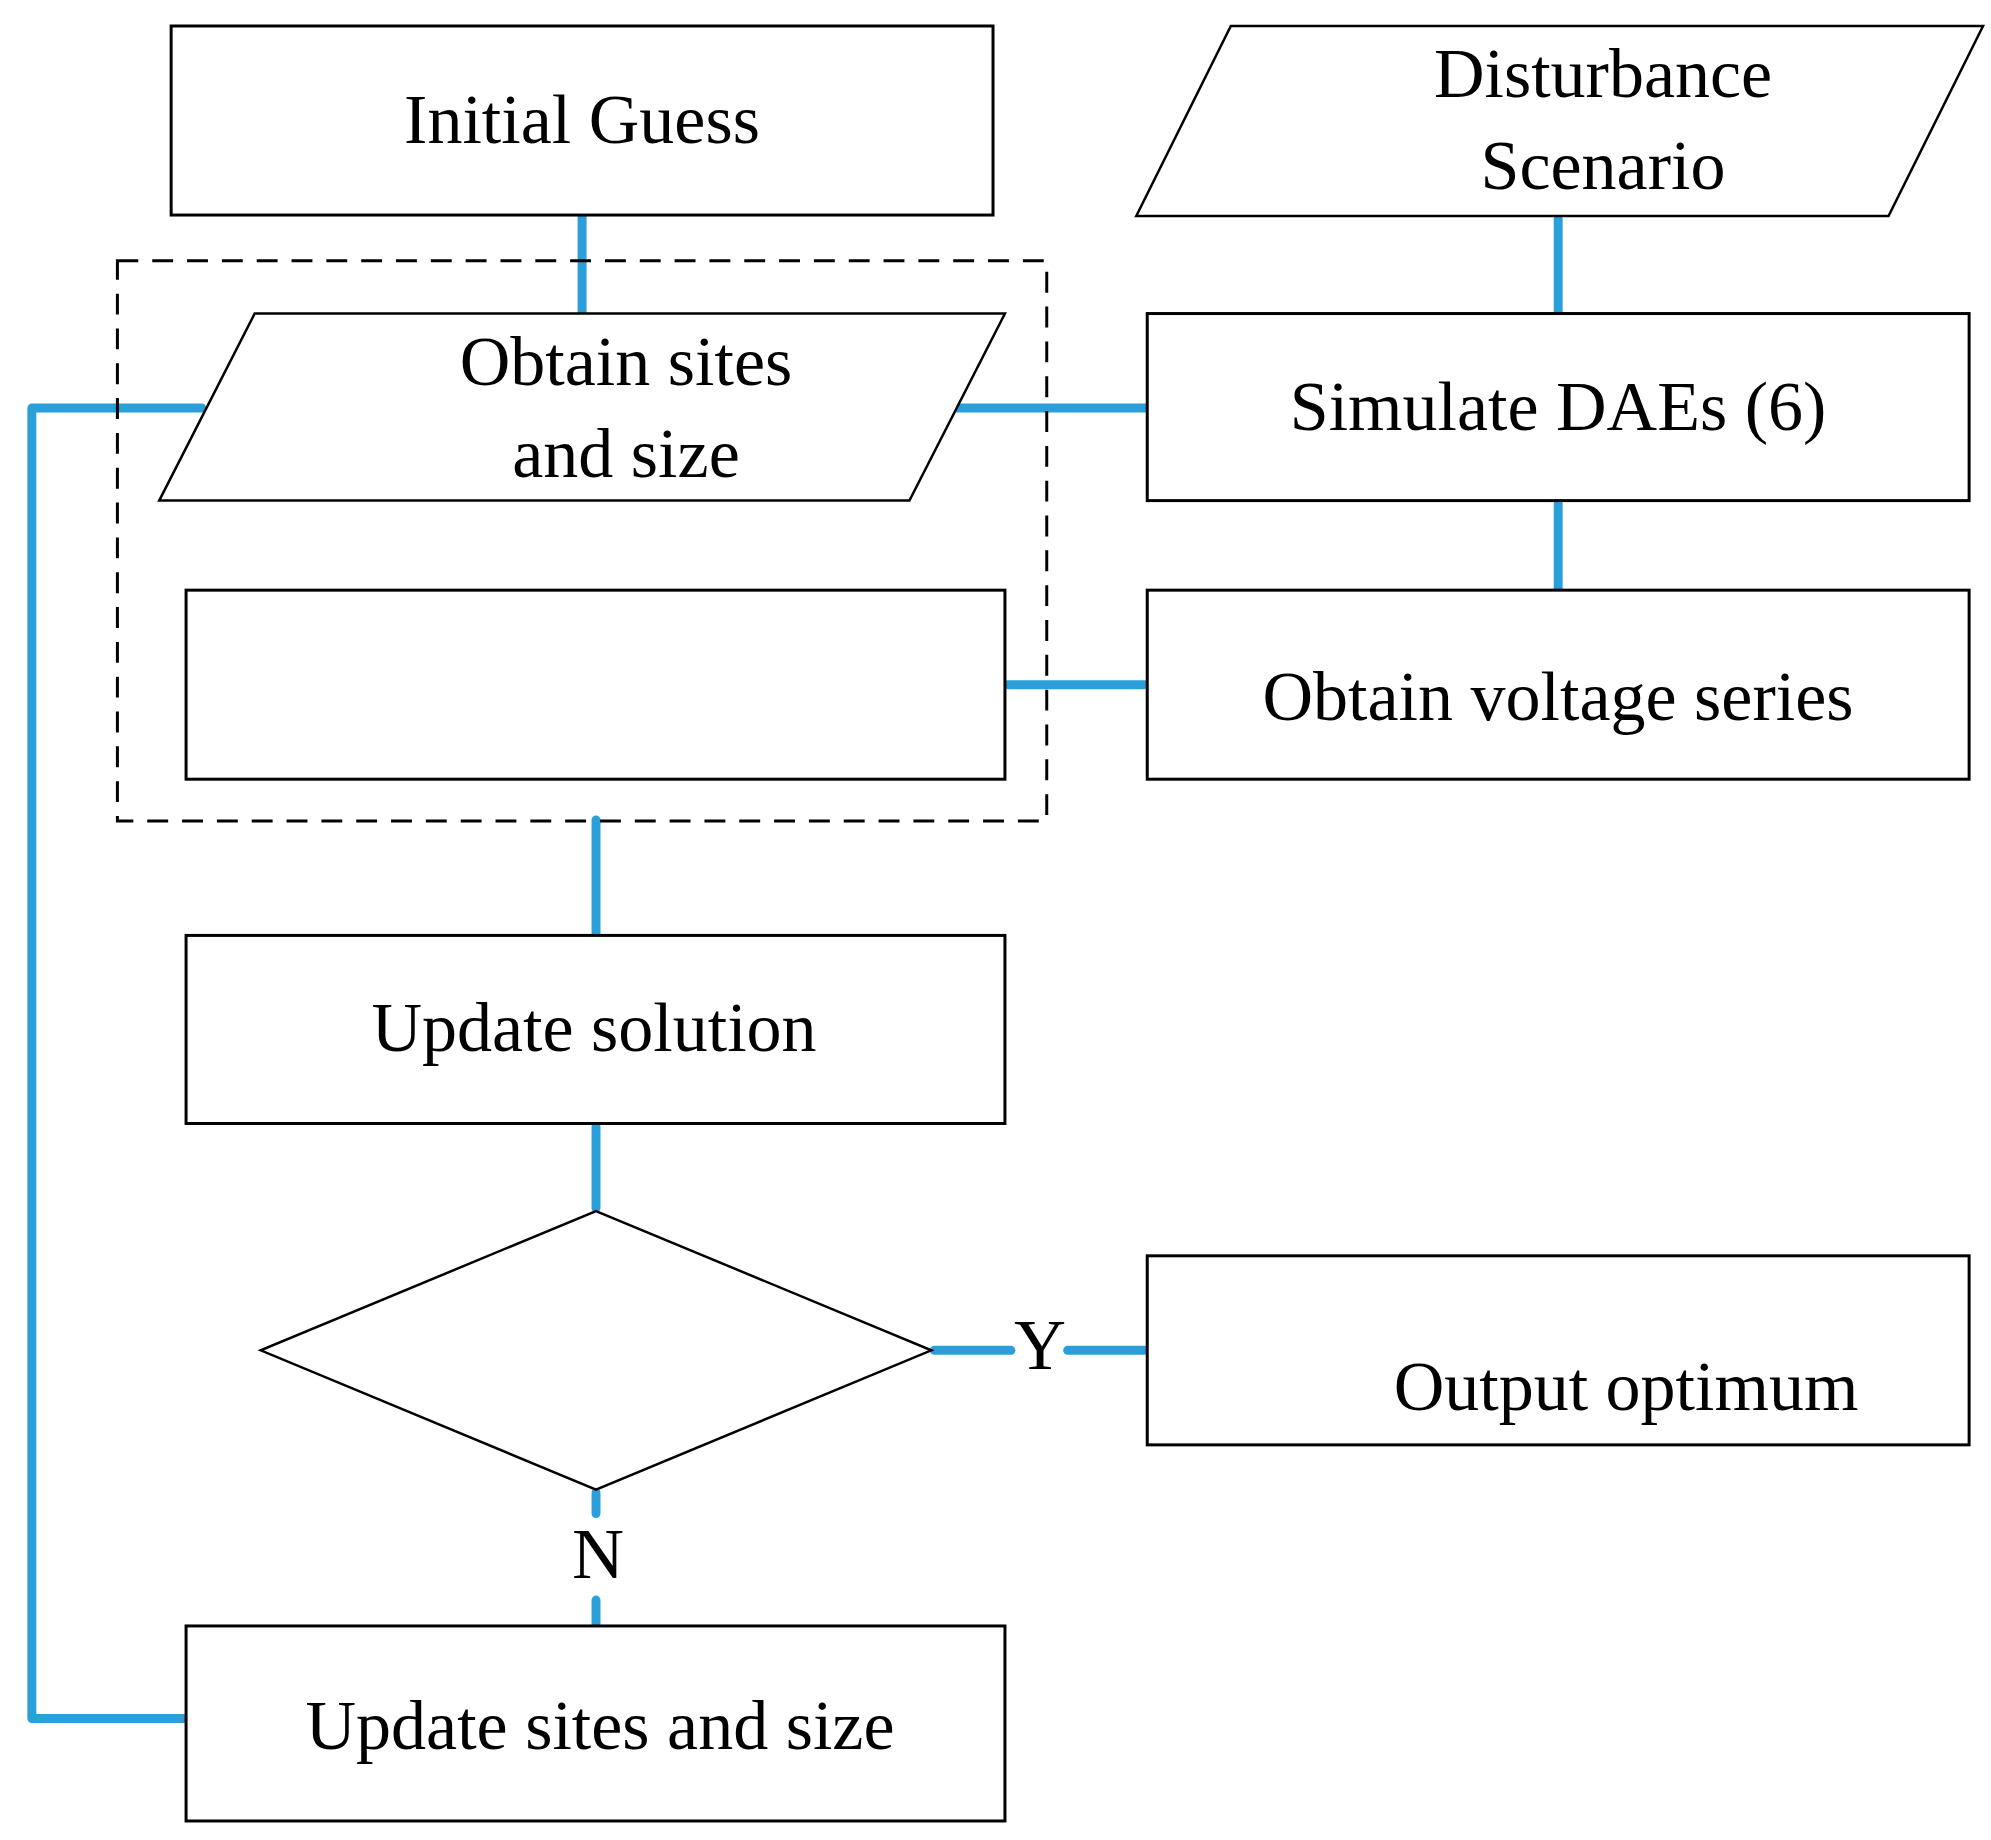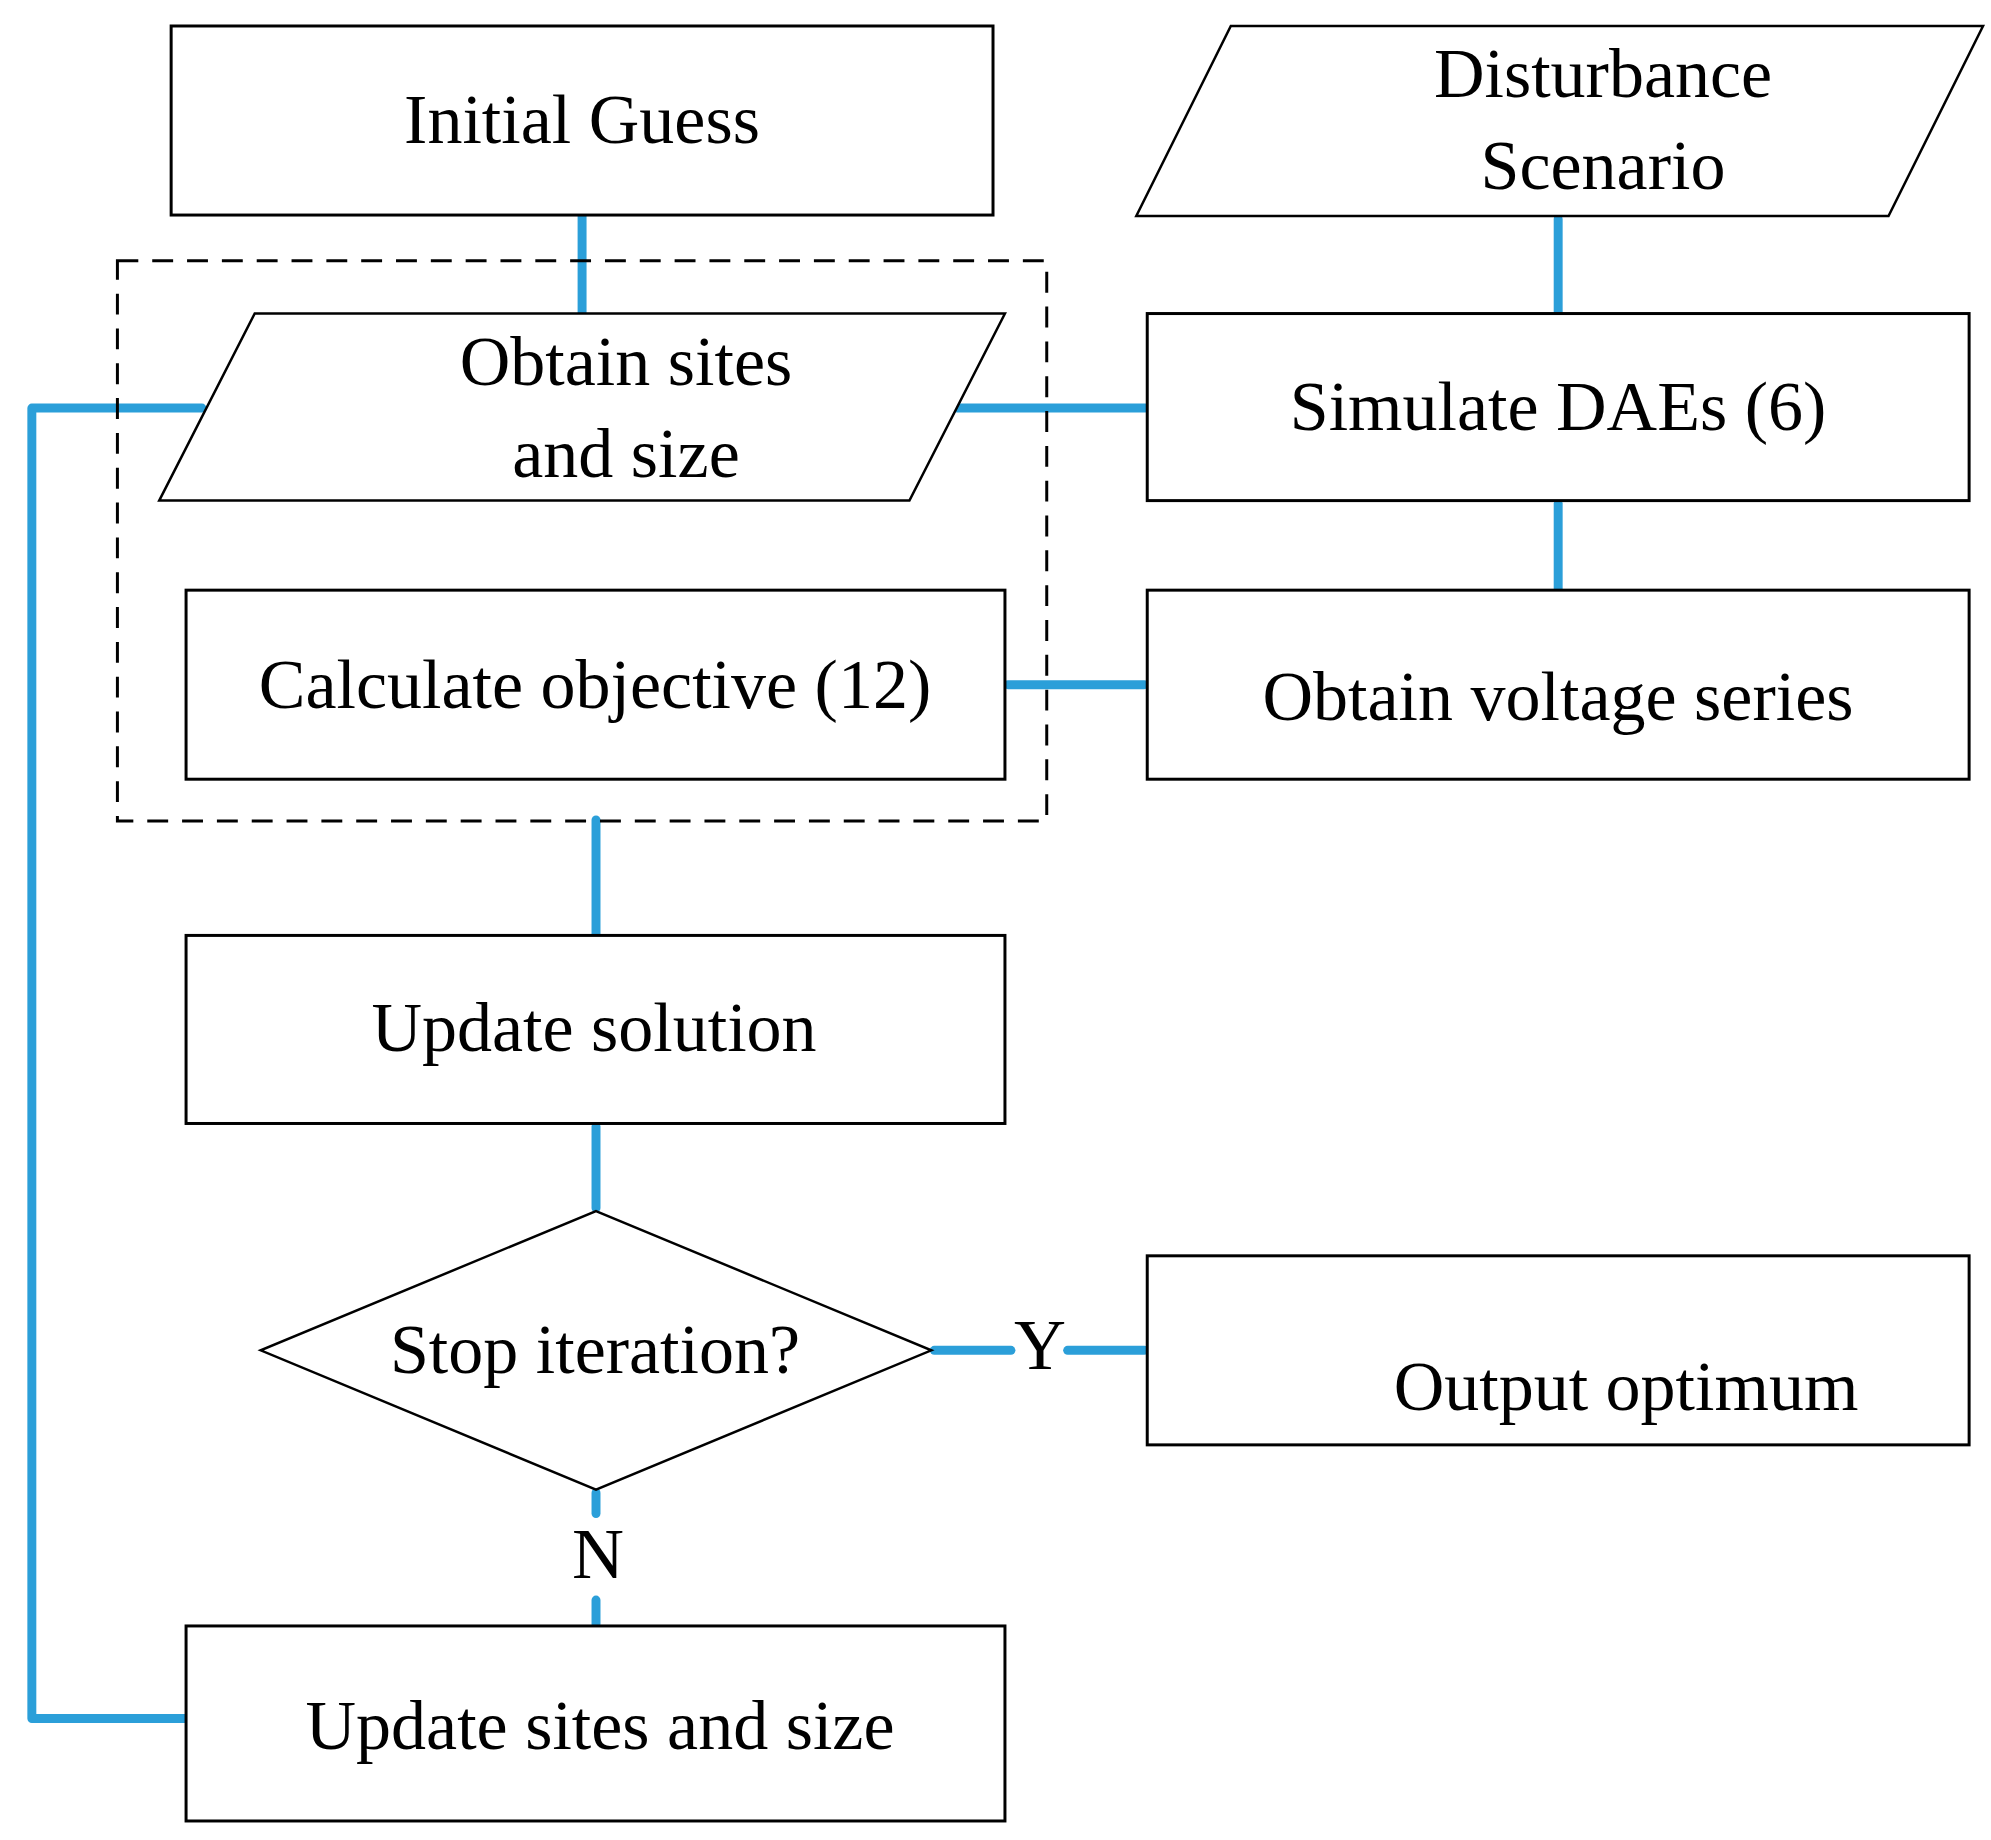--- a/index.html
+++ b/index.html
@@ -72,27 +72,25 @@
     <div>Scenario</div>
   </div>
 
   <div class="label" style="left:582px; top:408px;margin-left:44px;">
     <div>Obtain sites</div>
     <div>and size</div>
   </div>
 
   <div class="label" style="left:1558px; top:407px;">Simulate DAEs (6)</div>
 
-  <div class="label" style="left:595px; top:685px;">Calculate objective (12)</div>
 
   <div class="label" style="left:1558px; top:685px;margin-top:12px;">Obtain voltage series</div>
 
   <div class="label" style="left:594px; top:1028px;">Update solution</div>
 
-  <div class="label" style="left:595px; top:1350px;">Stop iteration?</div>
 
   <div class="label" style="left:1626px; top:1350px;margin-top:37px;">Output optimum</div>
 
   <div class="label" style="left:600px; top:1726px;">Update sites and size</div>
 
   <div class="edge-label" style="left:1040px; top:1345px;">Y</div>
 
   <div class="edge-label" style="left:598px; top:1554px;">N</div>
 
 </div>

